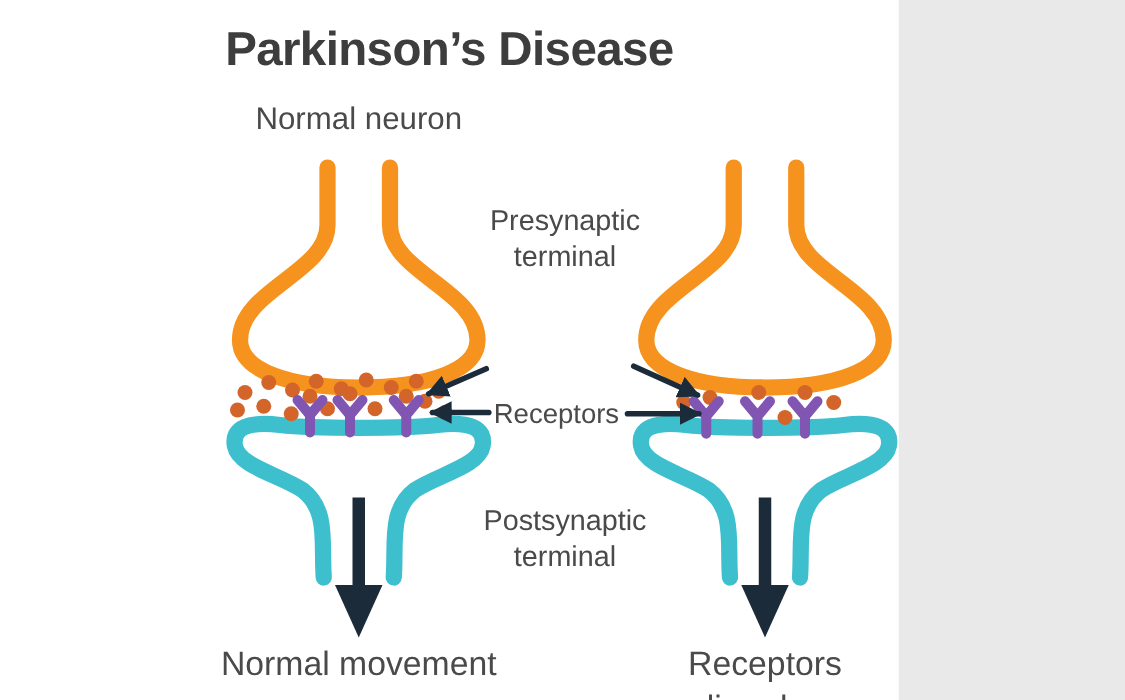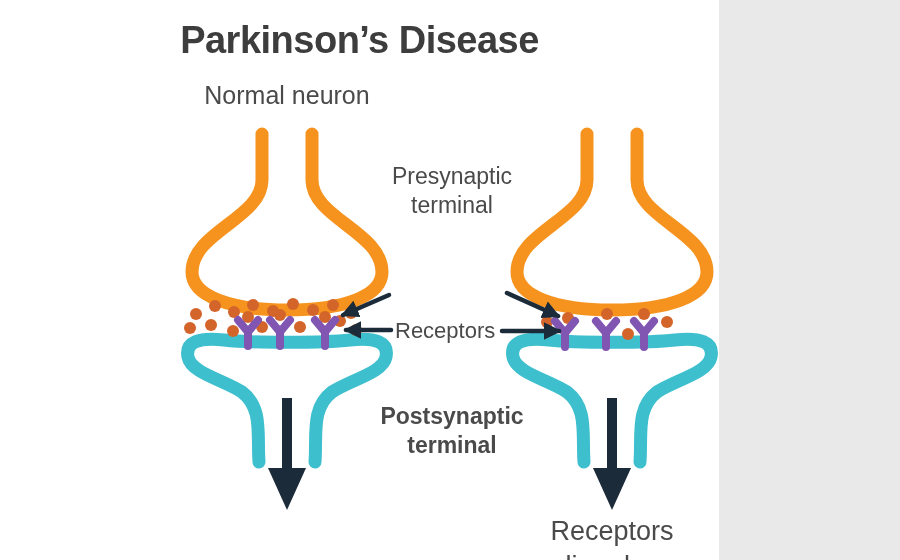--- a/index.html
+++ b/index.html
@@ -27,21 +27,21 @@
   .page-title{
     left:0; right:0; top:16px; font-size:38px; font-weight:700;
     color:var(--c-title); letter-spacing:-0.5px;
   }
   .col-header{top:79px; font-size:25px; transform:translateX(-50%);}
   .col-footer{top:514px; font-size:27px; transform:translateX(-50%);}
   .header-left,.footer-left{left:287px;}
   .header-right,.footer-right{left:612px;}
   .mid-label{left:452px; transform:translateX(-50%); font-size:23px;}
   .presyn-label{top:162px;}
-  .postsyn-label{top:402px;font-weight:bold;}
+  .postsyn-label{top:402px;}
   .ann-label{font-size:22px; text-align:left;}
   .dopamine-label{left:395px; top:281px;}
   .receptors-label{left:395px; top:317px;}
 </style>
 </head>
 <body>
 
 <div id="stage">
 
   <svg id="diagram-svg" width="900" height="560" viewBox="0 0 900 560">
@@ -124,14 +124,15 @@
 
   <div class="lbl col-header header-left">Normal neuron</div>
 
   <div class="lbl mid-label presyn-label">Presynaptic
 terminal</div>
   <div class="lbl mid-label postsyn-label">Postsynaptic
 terminal</div>
 
   <div class="lbl ann-label receptors-label">Receptors</div>
 
+  <div class="lbl col-footer footer-left">Normal movement</div>
   <div class="lbl col-footer footer-right">Receptors disorders</div>
 </div>
 
 </body></html>

